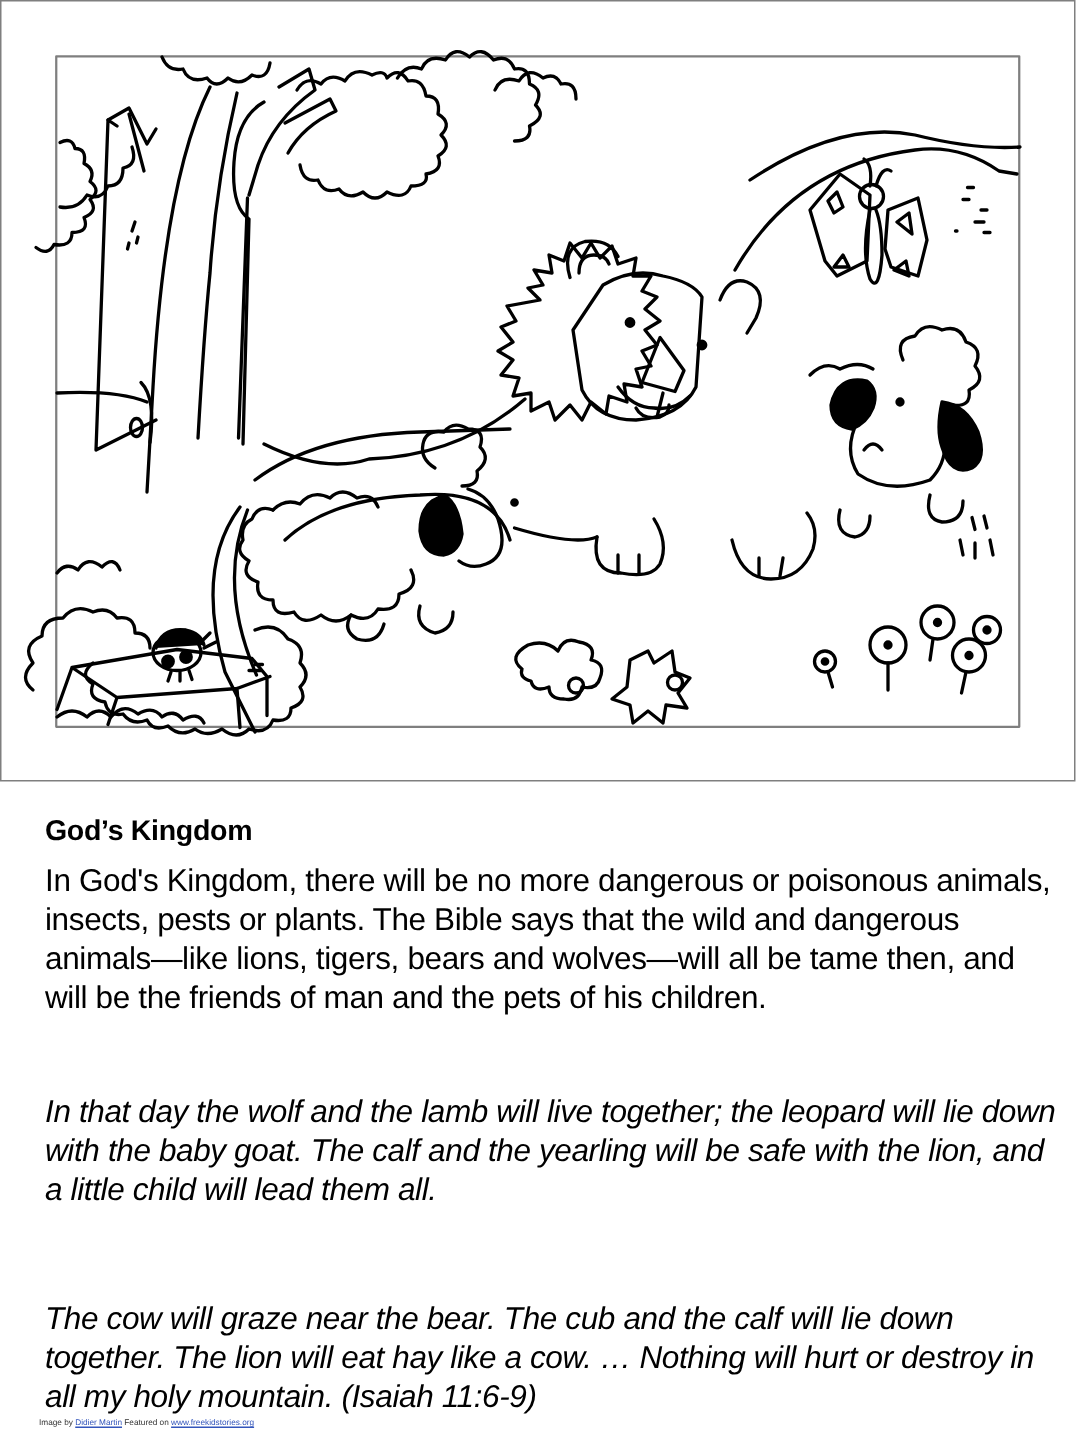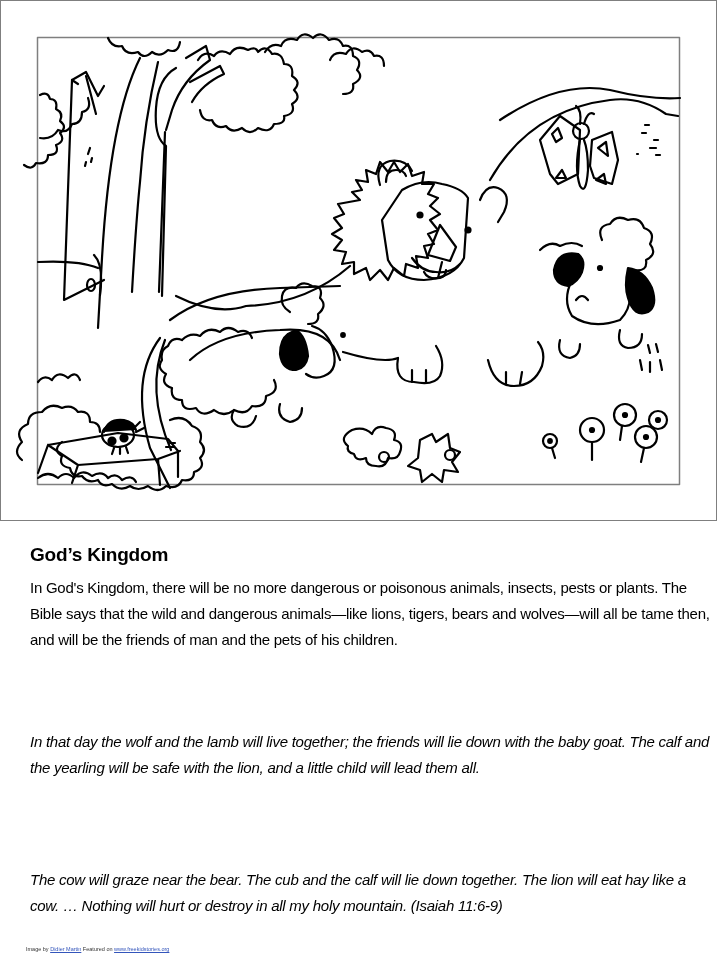--- a/index.html
+++ b/index.html
@@ -1,20 +1,20 @@
 <!DOCTYPE html>
 <html><head>
 <meta charset="utf-8">
 <style>
   html, body { margin:0; padding:0; background:#ffffff; }
   body { width:720px; height:960px; position:relative; overflow:hidden; font-family:"Liberation Sans", sans-serif; color:#000; }
   .outer-frame { position:absolute; left:0; top:0; width:717px; height:521px; border:1px solid #7f7f7f; box-sizing:border-box; }
   .illus { position:absolute; left:0; top:0; width:720px; height:525px; }
   .title { position:absolute; left:30px; top:544px; font-size:19px; font-weight:bold; letter-spacing:-0.2px; }
-  .para { position:absolute; left:30px; width:680px; font-size:15px; line-height:26px; letter-spacing:-0.25px; margin:0; }
+  .para { position:absolute; left:30px; width:680px; font-size:21px; line-height:26px; letter-spacing:-0.25px; margin:0; }
   .p1 { top:575px; }
   .p2 { top:729px; font-style:italic; }
   .p3 { top:831px; font-style:italic;margin-top:36px; }
   .credit { position:absolute; left:26px; top:946px; font-size:5.5px; color:#333; white-space:nowrap; }
   .credit a { color:#3355bb; text-decoration:underline; }
 </style>
 </head>
 <body>
 
 <div class="outer-frame"></div>
@@ -143,18 +143,18 @@
         <circle cx="658" cy="420" r="2" fill="#000"></circle>
       <circle cx="646" cy="437" r="11"></circle>
         <circle cx="646" cy="437" r="2" fill="#000"></circle>
         <path d="M644 448 l-3 14"></path>
     </g>
   </g>
 </svg>
 
 <div class="title">God’s Kingdom</div>
 <p class="para p1">In God's Kingdom, there will be no more dangerous or poisonous animals, insects, pests or plants. The Bible says that the wild and dangerous animals—like lions, tigers, bears and wolves—will all be tame then, and will be the friends of man and the pets of his children.</p>
-<p class="para p2">In that day the wolf and the lamb will live together; the friends will lie down with the baby goat. The calf and the yearling will be safe with the lion, and a little child will lead them all.</p>
+<p class="para p2">In that day the wolf and the lamb will live together; the leopard will lie down with the baby goat. The calf and the yearling will be safe with the lion, and a little child will lead them all.</p>
 <p class="para p3">The cow will graze near the bear. The cub and the calf will lie down together. The lion will eat hay like a cow. … Nothing will hurt or destroy in all my holy mountain. (Isaiah  11:6-9)</p>
 
 <div class="credit">
   <span>Image by </span><a>Didier Martin</a><span> Featured on </span><a>www.freekidstories.org</a>
 </div>
 
 </body></html>

